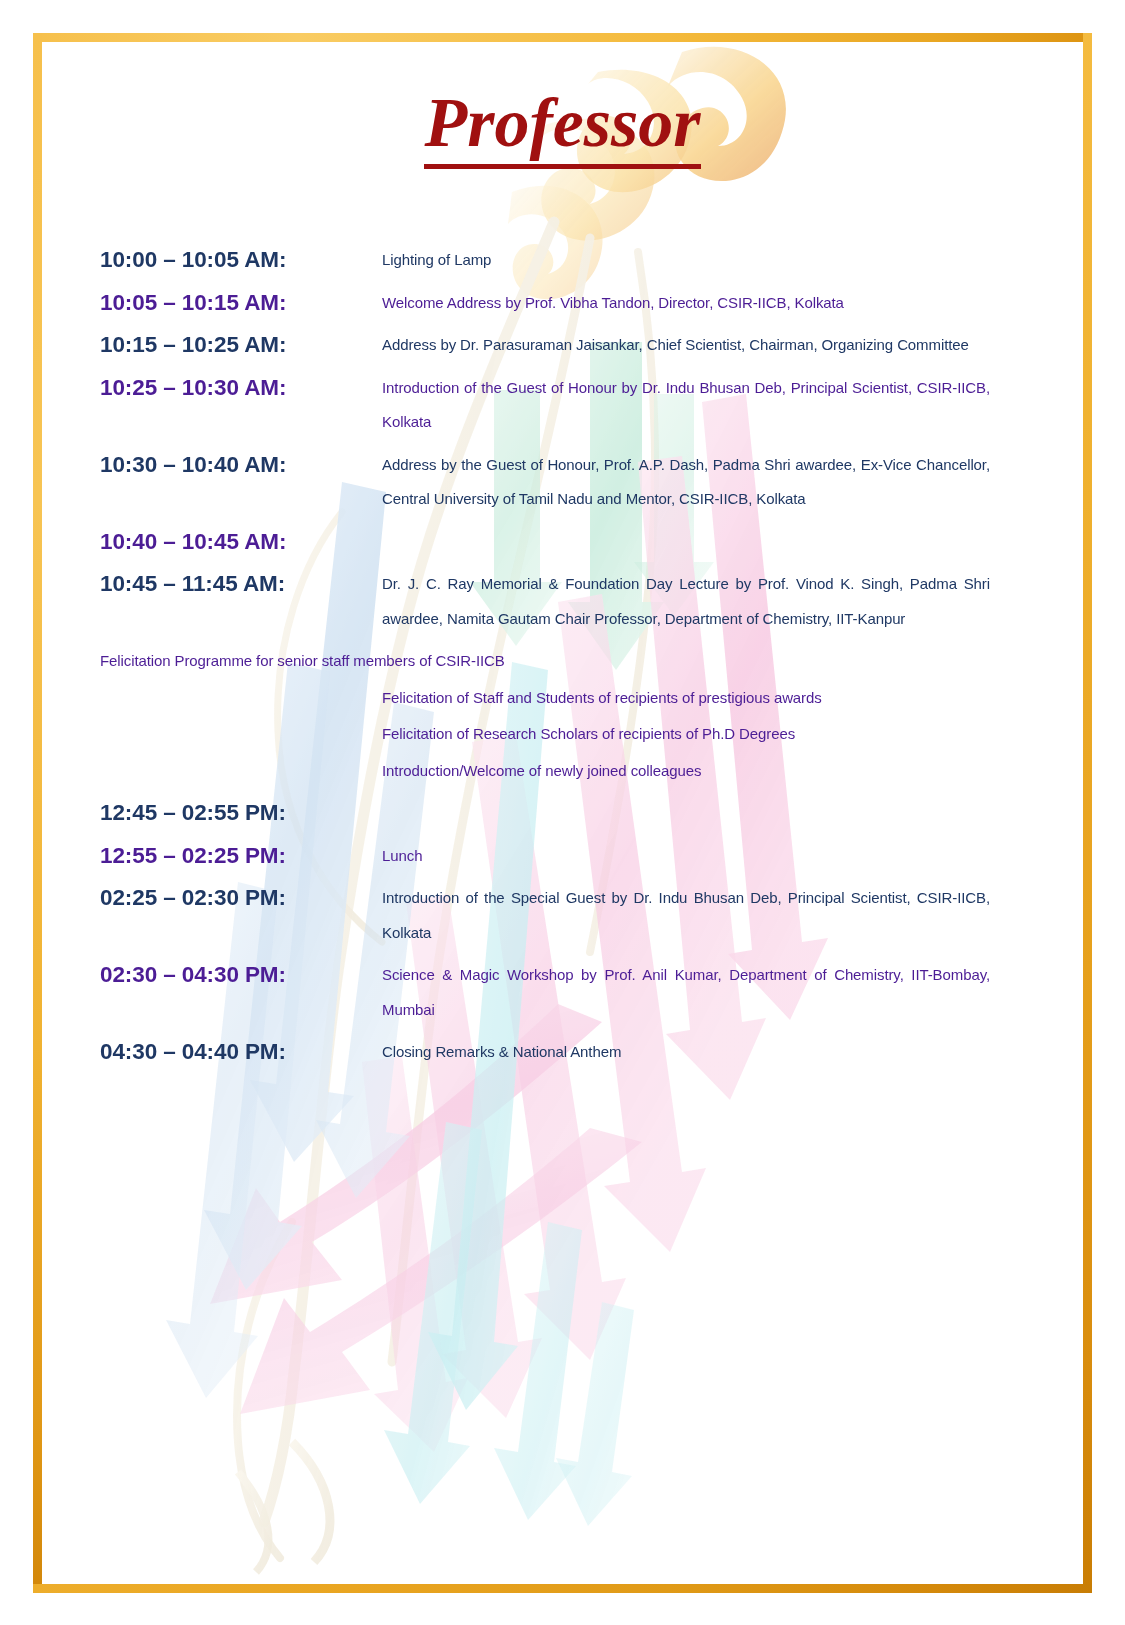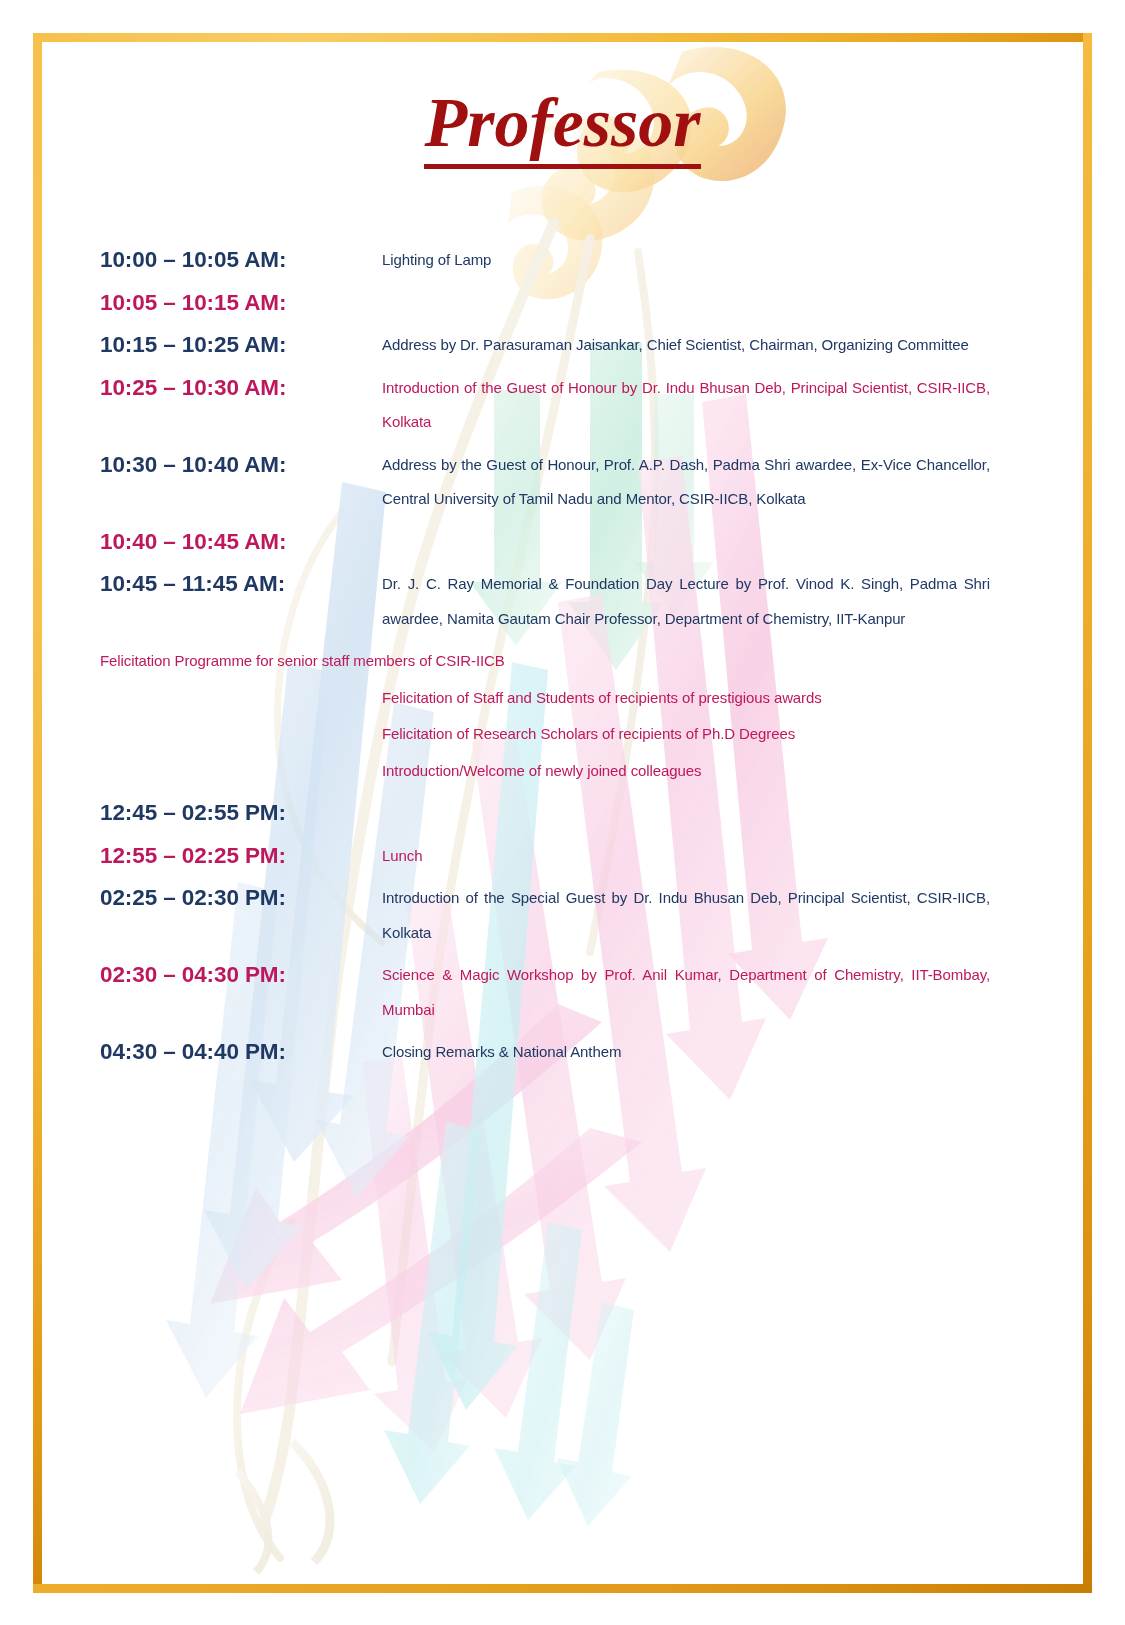--- a/index.html
+++ b/index.html
@@ -114,21 +114,21 @@
     font-size: 15px;
     line-height: 34.5px;
     font-weight: normal;
     text-align: justify;
     text-justify: inter-word;
     letter-spacing: -0.1px;
   }
   .desc.left { text-align: left; }
 
   .navy { color: #1f3864; }
-  .dred { color: #be185d; }
+  .dred { color: #4c1d95; }
 </style>
 </head>
 <body>
 
 <div id="page">
 
   <div id="art">
     <svg viewBox="0 0 1041 1542" preserveAspectRatio="none" aria-hidden="true">
       <defs>
         <linearGradient id="flameA" x1="0" y1="0" x2="1" y2="1">
@@ -233,20 +233,21 @@
       <span id="title">Professor</span>
     </div>
 
     <div id="schedule">
         <div class="row">
           <div class="time navy">10:00 – 10:05 AM:</div>
           <div class="desc navy left">Lighting of Lamp</div>
         </div>
         <div class="row">
           <div class="time dred">10:05 – 10:15 AM:</div>
+          <div class="desc dred">Welcome Address by Prof. Vibha Tandon, Director, CSIR-IICB, Kolkata</div>
         </div>
         <div class="row">
           <div class="time navy">10:15 – 10:25 AM:</div>
           <div class="desc navy">Address by Dr. Parasuraman Jaisankar, Chief Scientist, Chairman, Organizing Committee</div>
         </div>
         <div class="row">
           <div class="time dred">10:25 – 10:30 AM:</div>
           <div class="desc dred">Introduction of the Guest of Honour by Dr. Indu Bhusan Deb, Principal Scientist, CSIR-IICB, Kolkata</div>
         </div>
         <div class="row">

